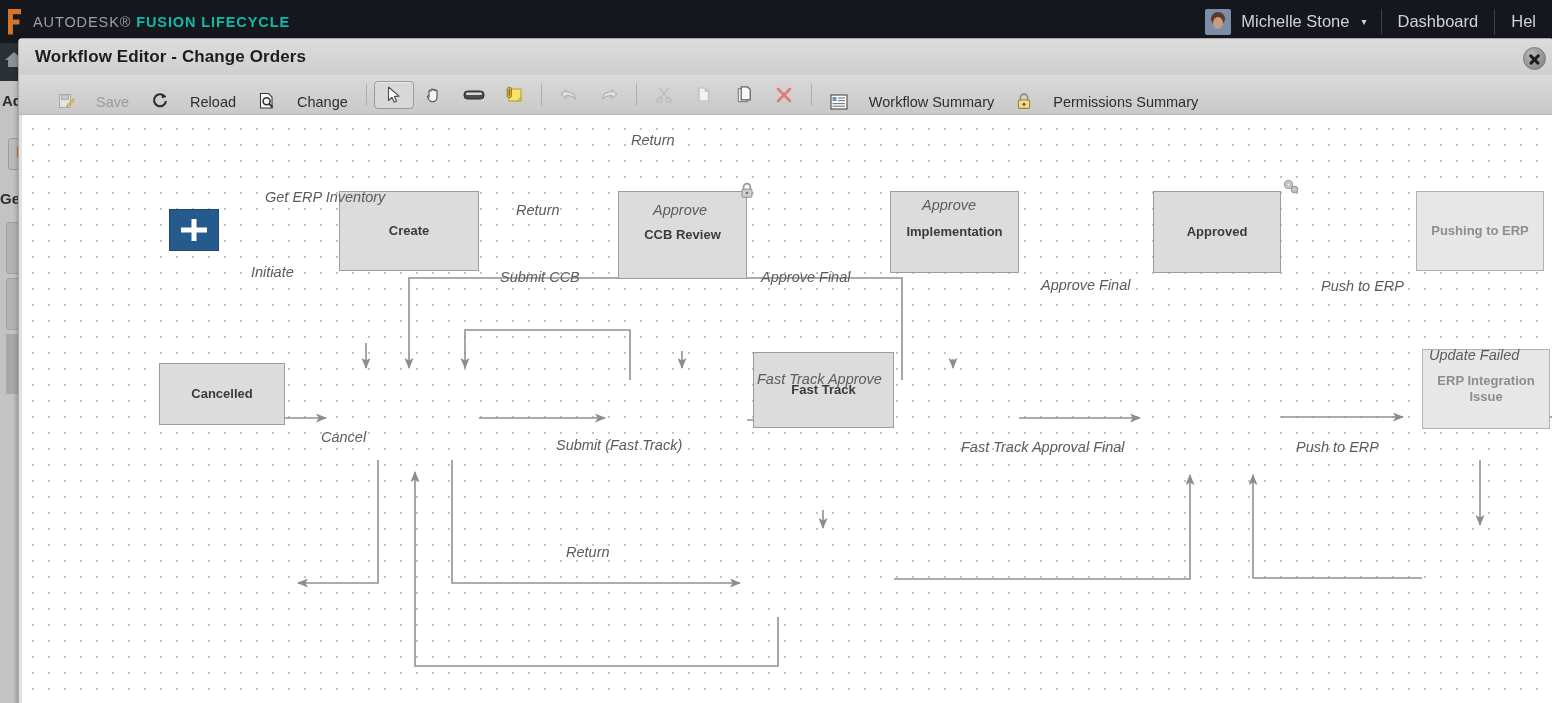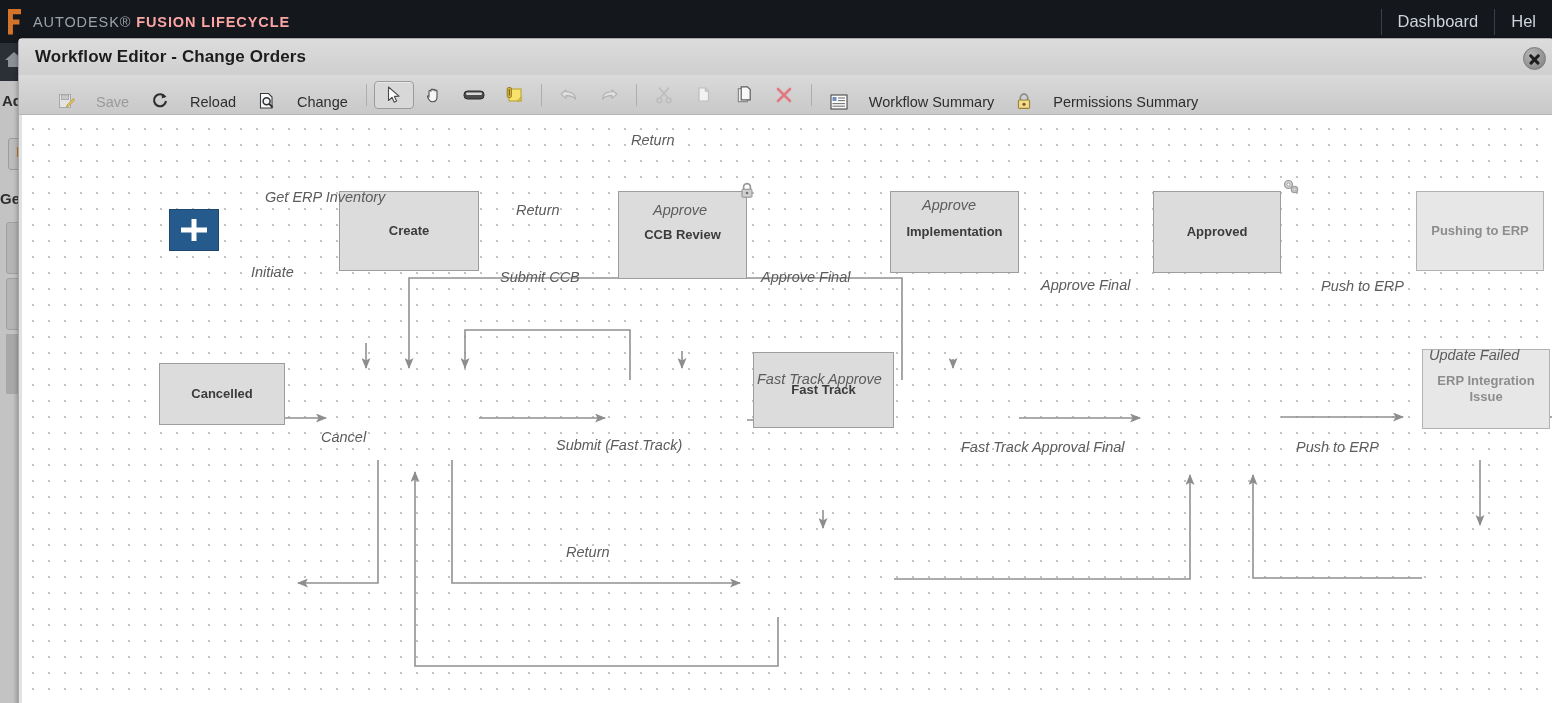--- a/index.html
+++ b/index.html
@@ -19,21 +19,21 @@
   .brand{display:flex;align-items:center;gap:8px;padding-left:6px;}
   .brand-mark{
     width:19px;height:28px;position:relative;display:inline-block;
   }
   .brand-mark i{
     position:absolute;left:2px;top:1px;width:13px;height:26px;
     background:#d4732a;display:block;
     clip-path:polygon(0 0,100% 0,100% 22%,38% 22%,38% 42%,88% 42%,88% 62%,38% 62%,38% 100%,0 100%);
   }
   .brand-text{font-size:14.5px;letter-spacing:.9px;color:#c9ced4;white-space:nowrap;}
-  .brand-text b{font-weight:bold;color:#fca5a5;}
+  .brand-text b{font-weight:bold;color:#14b8a6;}
   .brand-text span.light{font-weight:normal;color:#9aa1a9;}
   .topbar-right{margin-left:auto;display:flex;align-items:center;height:43px;}
   .user-chip{display:flex;align-items:center;gap:10px;padding:0 14px;height:43px;}
   .avatar{
     width:26px;height:26px;border-radius:2px;overflow:hidden;position:relative;
     background:linear-gradient(180deg,#7f93ab 0%,#6e8097 45%,#5f7competition 100%);
     background-color:#7b8ea6;
   }
   .avatar:before{
     content:"";position:absolute;left:6px;top:3px;width:14px;height:13px;border-radius:50% 50% 45% 45%;
@@ -142,20 +142,25 @@
 <div class="app-bg"></div>
 
 <div class="topbar">
   <div class="brand">
     <span class="brand-mark">
         <i></i>
       </span>
     <span class="brand-text"><span class="light">AUTODESK</span><span class="light">®</span> <b>FUSION LIFECYCLE</b></span>
   </div>
   <div class="topbar-right">
+    <div class="user-chip">
+      <span class="avatar"></span>
+      <span class="user-name">Michelle Stone</span>
+      <span class="caret">▾</span>
+    </div>
     <span class="topsep"></span>
     <a class="toplink">Dashboard</a>
     <span class="topsep"></span>
     <a class="toplink">Hel</a>
   </div>
 </div>
 
 <div class="bg-rail"></div>
 <div class="bg-rail-top"></div>
 <div class="home-icon">

